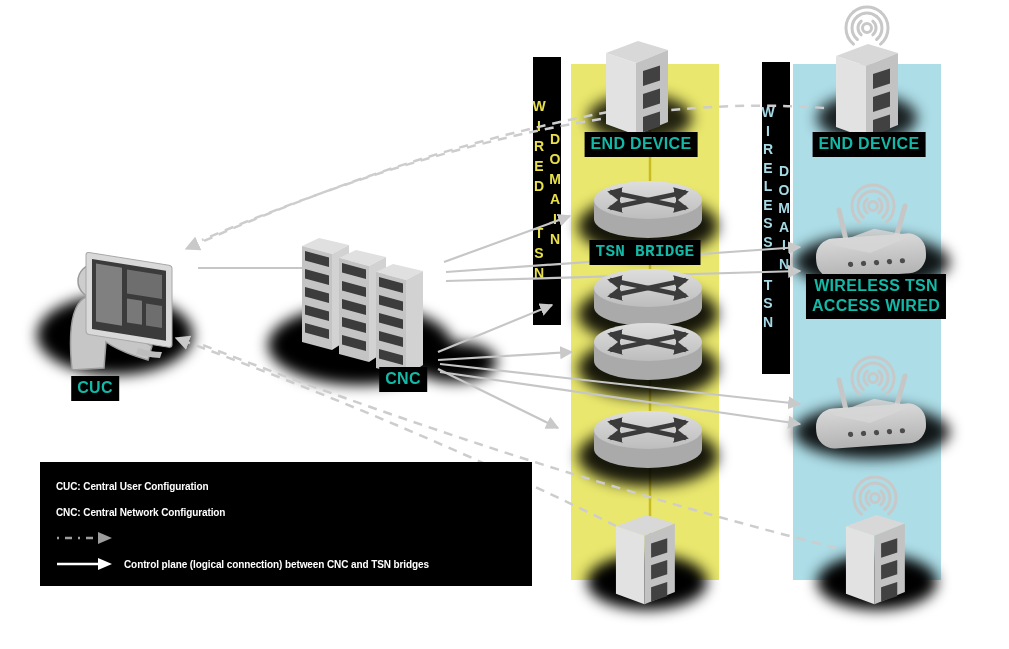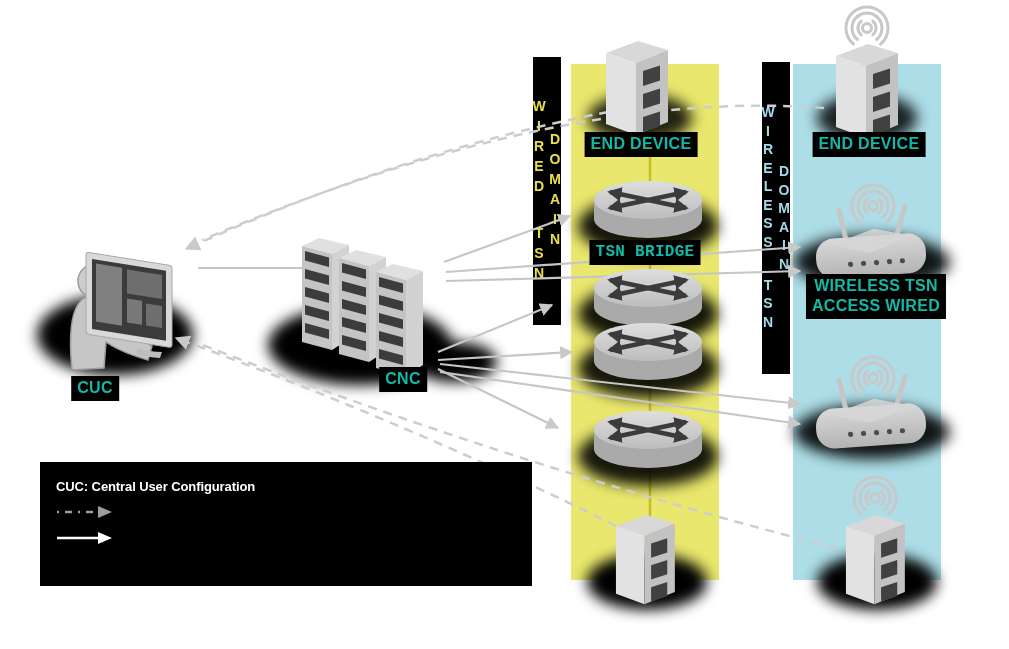--- a/index.html
+++ b/index.html
@@ -22,21 +22,21 @@
   .tag{
     position:absolute;z-index:3;transform:translateX(-50%);
     background:#000;color:#14b8a6;font-weight:700;font-size:16px;line-height:1.25;
     padding:2px 6px 3px;white-space:nowrap;letter-spacing:0.3px;
   }
   .tag.center2{text-align:center;}
   .legend{
     position:absolute;left:40px;top:462px;width:492px;height:124px;z-index:3;
     background:#000;color:#fff;box-sizing:border-box;padding:11px 8px 0 16px;
   }
-  .legend-row{display:flex;align-items:center;height:26px;font-size:13px;font-weight:700;letter-spacing:-0.1px;white-space:nowrap;}
+  .legend-row{display:flex;align-items:center;height:26px;font-size:10px;font-weight:700;letter-spacing:-0.1px;white-space:nowrap;}
   .legend-row .arrow-ic{margin-right:10px;flex:0 0 auto;}
 </style>
 </head>
 <body>
 
 <div class="stage">
 
   <div class="band wired" style="background:#e9e76d"></div>
   <div class="band wireless" style="background:#addde7"></div>
 
@@ -208,26 +208,30 @@
     <div>ACCESS WIRED</div>
   </div>
   <div class="tag" style="left:95px;top:376px;">CUC</div>
   <div class="tag" style="left:367px;top:367px;margin-left:36px;">CNC</div>
 
   <div class="legend">
     <div class="legend-row">
       <span>CUC: Central User Configuration</span>
     </div>
     <div class="legend-row">
+      <span>CNC: Central Network Configuration</span>
+    </div>
+    <div class="legend-row">
       <svg class="arrow-ic" width="58" height="12">
         <line x1="1" y1="6" x2="42" y2="6" stroke="#9d9d9d" stroke-width="2.5" stroke-dasharray="2 6 7 6"></line>
         <polygon points="42,0 56,6 42,12" fill="#9d9d9d"></polygon>
       </svg>
     </div>
     <div class="legend-row">
       <svg class="arrow-ic" width="58" height="12">
         <line x1="1" y1="6" x2="42" y2="6" stroke="#ffffff" stroke-width="2.5"></line>
         <polygon points="42,0 56,6 42,12" fill="#ffffff"></polygon>
       </svg>
+      <span>Control plane (logical connection) between CNC and TSN bridges</span>
     </div>
   </div>
 
 </div>
 
 </body></html>

